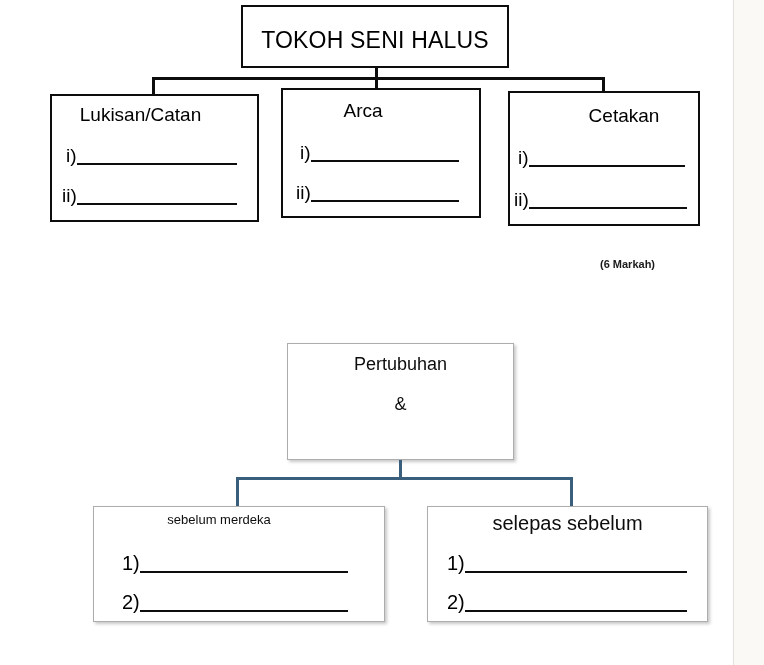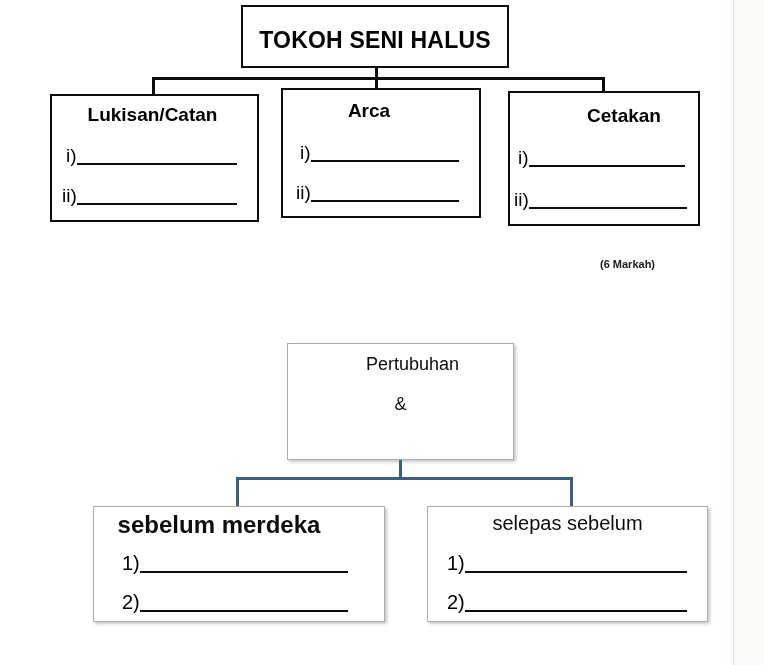--- a/index.html
+++ b/index.html
@@ -52,21 +52,21 @@
   .line-blue {
     position: absolute;
     background: #3a5f7d;
   }
 
   
   .hdr {
     position: absolute;
     text-align: center;
     white-space: nowrap;
-    font-weight: 700;
+    font-weight: 400;
     line-height: 1;
   }
   .title-text {
     font-size: 23px;
     letter-spacing: 0.2px;
   }
   .cat-text {
     font-size: 19px;
   }
   .blank-row {
@@ -117,59 +117,59 @@
   <div class="box-hard" style="left:241px; top:5px; width:268px; height:63px;"></div>
   <div class="hdr title-text" style="left:241px; top:29px; width:268px;">TOKOH SENI HALUS</div>
 
   <div class="line-black" style="left:375px; top:68px; width:3px; height:11px;"></div>
   <div class="line-black" style="left:152px; top:77px; width:453px; height:3px;"></div>
   <div class="line-black" style="left:152px; top:77px; width:3px; height:19px;"></div>
   <div class="line-black" style="left:375px; top:77px; width:3px; height:12px;"></div>
   <div class="line-black" style="left:602px; top:77px; width:3px; height:15px;"></div>
 
   <div class="box-hard" style="left:50px; top:94px; width:209px; height:128px;"></div>
-  <div class="hdr cat-text" style="left:62px; top:105px; width:181px;">Lukisan/Catan</div>
+  <div class="hdr cat-text" style="left:50px; top:105px; width:181px;">Lukisan/Catan</div>
   <div class="blank-row" style="left:66px; top:146px;">
     <span class="lbl">i)</span><span class="rule" style="width:160px;"></span>
   </div>
   <div class="blank-row" style="left:62px; top:186px;">
     <span class="lbl">ii)</span><span class="rule" style="width:160px;"></span>
   </div>
 
   <div class="box-hard" style="left:281px; top:88px; width:200px; height:130px;"></div>
-  <div class="hdr cat-text" style="left:281px; top:101px; width:164px;padding-left:6px;">Arca</div>
+  <div class="hdr cat-text" style="left:281px; top:101px; width:164px;">Arca</div>
   <div class="blank-row" style="left:300px; top:143px;">
     <span class="lbl">i)</span><span class="rule" style="width:148px;"></span>
   </div>
   <div class="blank-row" style="left:296px; top:183px;">
     <span class="lbl">ii)</span><span class="rule" style="width:148px;"></span>
   </div>
 
   <div class="box-hard" style="left:508px; top:91px; width:192px; height:135px;"></div>
   <div class="hdr cat-text" style="left:508px; top:106px; width:232px;">Cetakan</div>
   <div class="blank-row" style="left:518px; top:148px;">
     <span class="lbl">i)</span><span class="rule" style="width:156px;"></span>
   </div>
   <div class="blank-row" style="left:514px; top:190px;">
     <span class="lbl">ii)</span><span class="rule" style="width:158px;"></span>
   </div>
 
   <div class="marks" style="left:600px; top:258px;font-weight:bold;">(6 Markah)</div>
 
   <div class="box-soft" style="left:287px; top:343px; width:227px; height:117px;"></div>
-  <div class="soft-line" style="left:287px; top:355px; width:227px;padding-left:12px;">Pertubuhan</div>
+  <div class="soft-line" style="left:287px; top:355px; width:227px;">Pertubuhan</div>
   <div class="soft-line" style="left:287px; top:395px; width:227px;">&amp;</div>
 
   <div class="line-blue" style="left:399px; top:460px; width:3px; height:20px;"></div>
   <div class="line-blue" style="left:236px; top:477px; width:337px; height:3px;"></div>
   <div class="line-blue" style="left:236px; top:477px; width:3px; height:30px;"></div>
   <div class="line-blue" style="left:570px; top:477px; width:3px; height:30px;"></div>
 
   <div class="box-soft" style="left:93px; top:506px; width:292px; height:116px;"></div>
-  <div class="soft-line" style="left:93px; top:513px; width:252px; font-size:24px;font-weight:bold;">sebelum merdeka</div>
+  <div class="soft-line" style="left:93px; top:513px; width:252px; font-size:13px;">sebelum merdeka</div>
   <div class="soft-blank" style="left:122px; top:553px;">
     <span class="lbl">1)</span><span class="rule" style="width:208px;"></span>
   </div>
   <div class="soft-blank" style="left:122px; top:592px;">
     <span class="lbl">2)</span><span class="rule" style="width:208px;"></span>
   </div>
 
   <div class="box-soft" style="left:427px; top:506px; width:281px; height:116px;"></div>
   <div class="soft-line" style="left:427px; top:513px; width:281px; font-size:20px;">selepas sebelum</div>
   <div class="soft-blank" style="left:447px; top:553px;">

